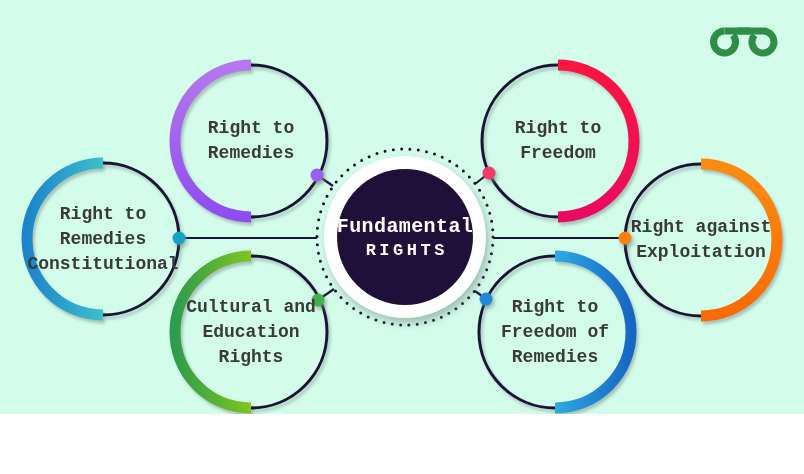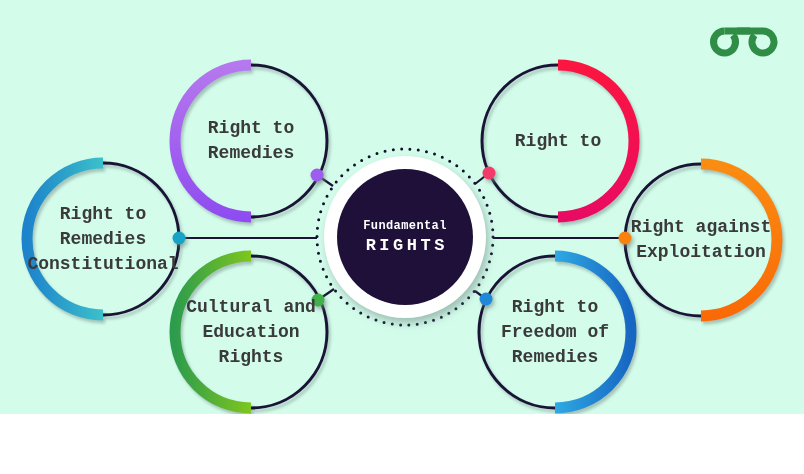--- a/index.html
+++ b/index.html
@@ -14,21 +14,21 @@
   .whiteshadow{ filter: drop-shadow(3px 5px 4px rgba(120,150,142,0.60)); }
   .node-label {
     position:absolute; transform:translate(-50%,-50%);
     text-align:center; font-weight:700; font-size:18px; line-height:25px;
     color:#3a3a3a; white-space:nowrap; z-index:3;
   }
   .center-label {
     position:absolute; left:405px; top:237px; transform:translate(-50%,-50%);
     text-align:center; color:#ffffff; z-index:3;
   }
-  .center-line1 { font-size:12px; font-weight:700; letter-spacing:0.4px; }
+  .center-line1 { font-size:20px; font-weight:700; letter-spacing:0.4px; }
   .center-line2 { font-size:17px; font-weight:600; letter-spacing:3.5px; padding-left:3.5px; margin-top:3px; }
 </style>
 </head>
 <body>
 
 <div class="stage">
 
   <svg class="diagram-svg" width="804" height="474" viewBox="0 0 804 474">
     <defs>
       <linearGradient id="g-purple" gradientUnits="userSpaceOnUse" x1="251" y1="65" x2="251" y2="217">
@@ -111,20 +111,21 @@
       <path d="M55 12 A11 11 0 1 1 46.57 15.93"></path>
     </g>
   </svg>
 
   <div class="node-label" style="left:251px; top:141px;">
     <div>Right to</div>
     <div>Remedies</div>
   </div>
   <div class="node-label" style="left:558px; top:141px;">
     <div>Right to</div>
+    <div>Freedom</div>
   </div>
   <div class="node-label" style="left:103px; top:239px;">
     <div>Right to</div>
     <div>Remedies</div>
     <div>Constitutional</div>
   </div>
   <div class="node-label" style="left:251px; top:332px;">
     <div>Cultural and</div>
     <div>Education</div>
     <div>Rights</div>

